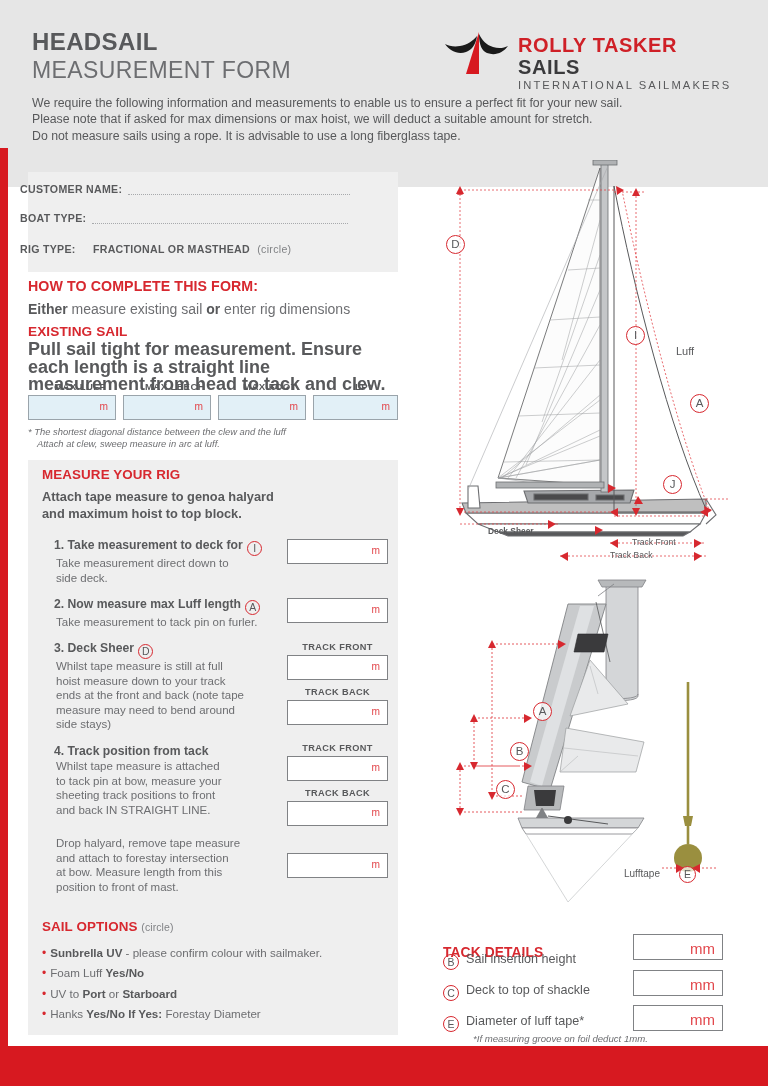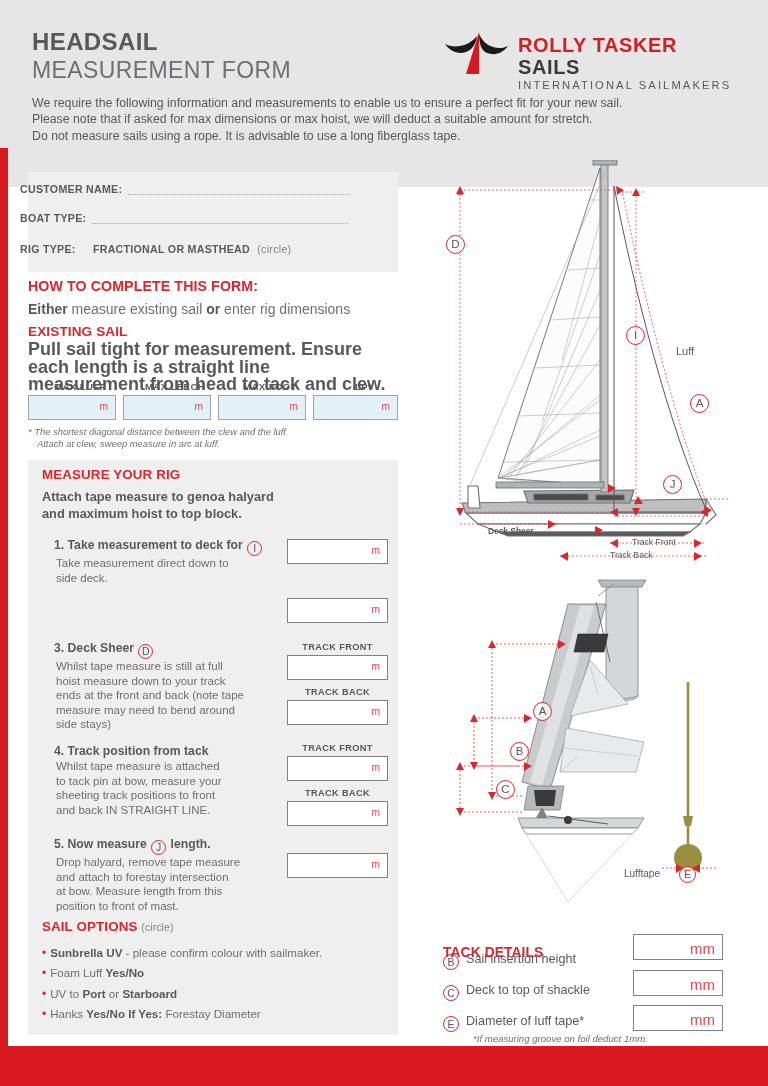--- a/index.html
+++ b/index.html
@@ -304,20 +304,26 @@
     <div class="step-head"><span>1.</span> <span>Take measurement to deck for</span> <span class="circ">I</span></div>
     <div class="step-body">
       <span>Take measurement direct down to</span><br>
       <span>side deck.</span>
     </div>
   </div>
   <div class="ibox" style="left:287px; top:539px; width:101px;">
     <span class="unit">m</span>
   </div>
 
+  <div class="step" style="top:596px; width:252px;">
+    <div class="step-head"><span>2.</span> <span>Now measure max Luff length</span> <span class="circ">A</span></div>
+    <div class="step-body">
+      <span>Take measurement to tack pin on furler.</span>
+    </div>
+  </div>
   <div class="ibox" style="left:287px; top:598px; width:101px;">
     <span class="unit">m</span>
   </div>
 
   <div class="step" style="top:640px; width:250px;">
     <div class="step-head"><span>3.</span> <span>Deck Sheer</span> <span class="circ">D</span></div>
     <div class="step-body">
       <span>Whilst tape measure is still at full</span><br>
       <span>hoist measure down to your track</span><br>
       <span>ends at the front and back (note tape</span><br>
@@ -346,21 +352,20 @@
   <div class="tlabel" style="left:287px; top:743px; width:101px;">TRACK FRONT</div>
   <div class="ibox" style="left:287px; top:756px; width:101px;">
     <span class="unit">m</span>
   </div>
   <div class="tlabel" style="left:287px; top:788px; width:101px;">TRACK BACK</div>
   <div class="ibox" style="left:287px; top:801px; width:101px;">
     <span class="unit">m</span>
   </div>
 
   <div class="step" style="top:836px; width:250px;">
-    <div class="step-head"><span>5.</span> <span>Now measure</span> <span class="circ">J</span> <span>length.</span></div>
     <div class="step-body">
       <span>Drop halyard, remove tape measure</span><br>
       <span>and attach to forestay intersection</span><br>
       <span>at bow. Measure length from this</span><br>
       <span>position to front of mast.</span>
     </div>
   </div>
   <div class="ibox" style="left:287px; top:853px; width:101px;">
     <span class="unit">m</span>
   </div>

